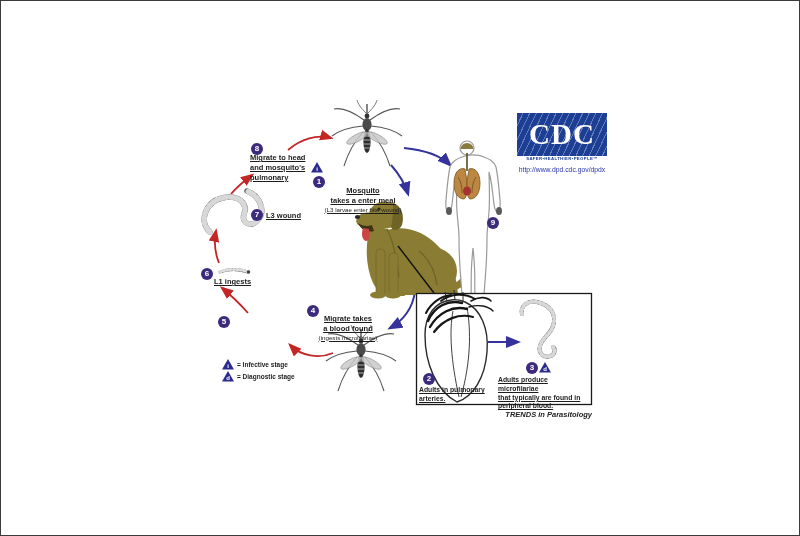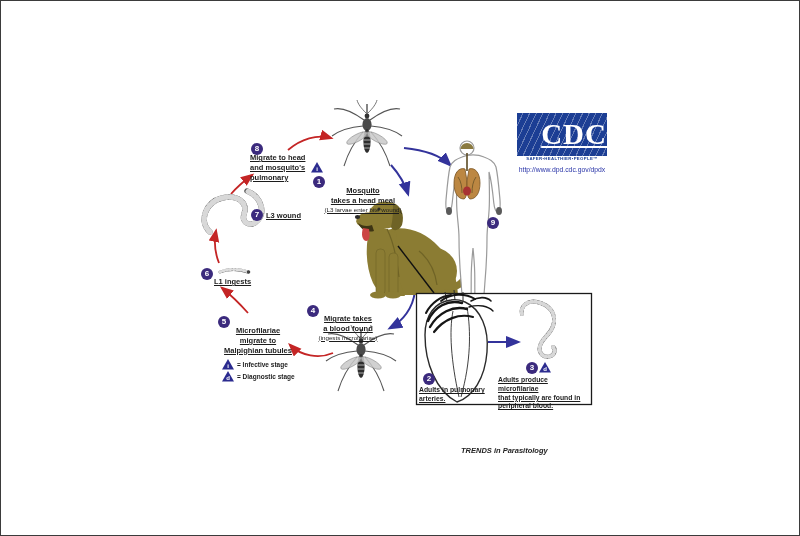--- a/index.html
+++ b/index.html
@@ -21,34 +21,34 @@
   .tri{
     position:absolute;width:12px;height:10.5px;
     background:#2b2b8f;clip-path:polygon(50% 0,100% 100%,0 100%);
     color:#fff;font:700 6px/14px "Liberation Sans",sans-serif;text-align:center;
   }
   .legend-lbl{position:absolute;font:700 6.5px/1.2 "Liberation Sans",sans-serif;color:#1c1c1c;}
   #cdc-box{
     position:absolute;left:516px;top:112px;width:90px;height:43px;
     background:#1c3e94;
     background-image:repeating-linear-gradient(115deg,rgba(255,255,255,0) 0 5px,rgba(255,255,255,.32) 5px 6px);
-    color:#fff;text-align:right;
-    font:700 29px/43px "Liberation Serif",serif;letter-spacing:1px;text-decoration:underline;
+    color:#fff;text-align:center;
+    font:700 29px/43px "Liberation Serif",serif;letter-spacing:1px;
   }
   #cdc-tagline{
     position:absolute;left:514px;top:156px;width:94px;text-align:center;
     font:700 4.3px/1.1 "Liberation Sans",sans-serif;color:#1c3e94;letter-spacing:.35px;
   }
   #cdc-url{
     position:absolute;left:502px;top:165px;width:118px;text-align:center;
     font:400 6.8px/1.2 "Liberation Sans",sans-serif;color:#2a35a8;
   }
   #journal-credit{
-    position:absolute;left:460px;top:409px;width:131px;text-align:left;
-    font:italic 700 7.5px/1.2 "Liberation Sans",sans-serif;color:#222;margin-top:36px;
+    position:absolute;left:460px;top:409px;width:131px;text-align:right;
+    font:italic 700 7.5px/1.2 "Liberation Sans",sans-serif;color:#222;
   }
 </style>
 </head>
 <body>
 
 <div id="canvas">
 
   <svg id="art" width="800" height="536" viewBox="0 0 800 536">
     <defs>
       <marker id="mr" markerWidth="9" markerHeight="8" refX="6" refY="3" orient="auto">
@@ -180,36 +180,31 @@
     <span>pulmonary</span>
   </div>
 
   <div class="step" style="left:250px;top:208px">7</div>
   <div class="lbl" style="left:265px;top:209.5px">L3 wound</div>
 
   <div class="step" style="left:200px;top:267px">6</div>
   <div class="lbl" style="left:213px;top:276px">L1 ingests</div>
 
   <div class="step" style="left:217px;top:315px">5</div>
-  <div class="lbl ctr" style="left:222px;top:314px;width:70px">
-    <span>Microfilariae</span><br>
-    <span>migrate to</span><br>
-    <span>Malpighian tubules</span>
-  </div>
 
   <div class="tri" style="left:221px;top:358px">i</div>
   <div class="legend-lbl" style="left:236px;top:360px">= Infective stage</div>
   <div class="tri" style="left:221px;top:370px">d</div>
   <div class="legend-lbl" style="left:236px;top:372px">= Diagnostic stage</div>
 
   <div class="tri" style="left:310px;top:161px">i</div>
   <div class="step" style="left:312px;top:175px">1</div>
   <div class="lbl ctr" style="left:322px;top:174px;width:80px">
     <span>Mosquito</span><br>
-    <span>takes a head meal</span>
+    <span>takes a enter meal</span>
     <span class="note">(L3 larvae enter bite wound)</span>
   </div>
 
   <div class="step" style="left:306px;top:304px">4</div>
   <div class="lbl ctr" style="left:316px;top:302px;width:62px">
     <span>Migrate takes</span><br>
     <span>a blood found</span>
     <span class="note">(ingests microfilariae)</span>
   </div>
 

